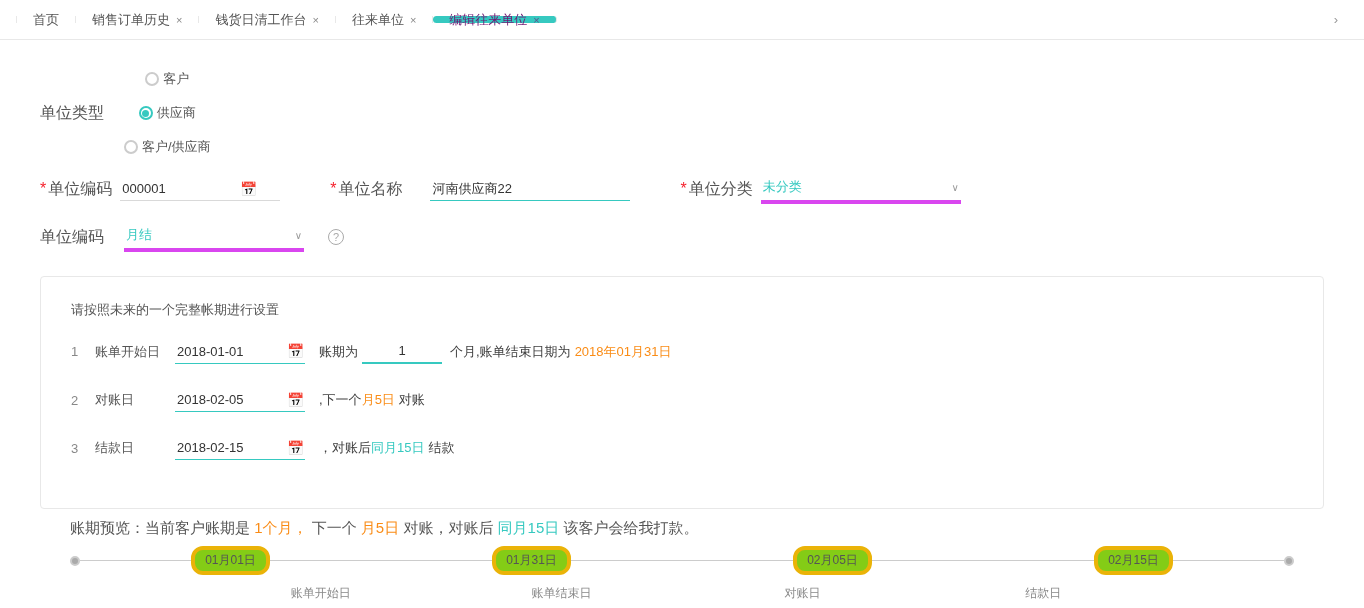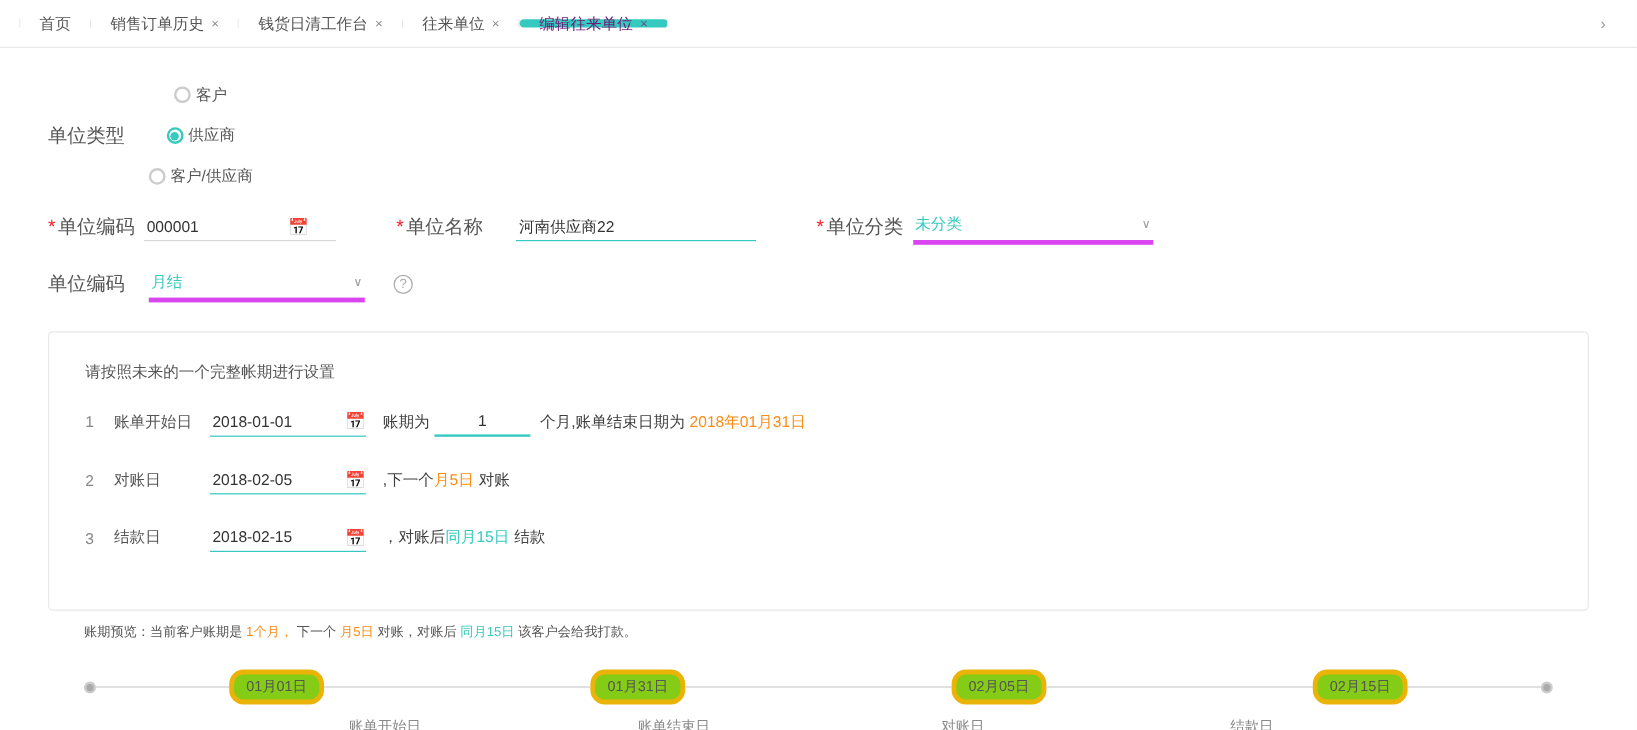--- a/index.html
+++ b/index.html
@@ -220,24 +220,24 @@
       font-size: 13px;
       color: #333;
       width: 80px;
       padding: 4px 2px;
       background: transparent;
       text-align: center;
     }
 
     
     .preview-text {
-      font-size: 11px;
+      font-size: 15px;
       color: #555;
       margin-top: 10px;
-      margin-bottom: 24px;
+      margin-bottom: 8px;
       padding: 0 30px;
     }
 
     
     .timeline-wrap {
       padding: 0 30px 20px;
     }
     .timeline-dot {
       width: 10px;
       height: 10px;

